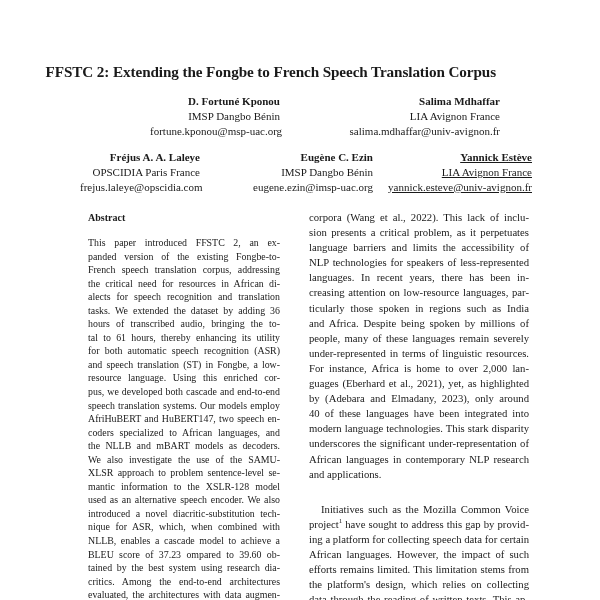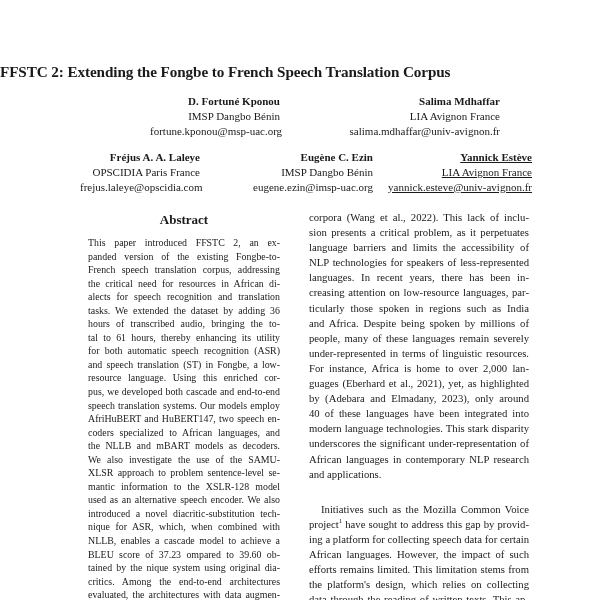--- a/index.html
+++ b/index.html
@@ -1,23 +1,23 @@
 <!DOCTYPE html>
 <html><head>
 <meta charset="utf-8">
 <style>
   html, body { margin: 0; padding: 0; background: #ffffff; }
   body { width: 600px; height: 600px; overflow: hidden; position: relative;
          font-family: "Liberation Serif", "DejaVu Serif", serif; color: #1a1a1a; }
-  .title { position: absolute; top: 63px; left: 0; width: 496px; text-align: left;
+  .title { position: absolute; top: 63px; left: 0; width: 496px; text-align: right;
            font-weight: bold; font-size: 15.2px; letter-spacing: -0.1px; }
   .author { position: absolute; text-align: right; font-size: 11px; line-height: 15px; white-space: nowrap; }
   .author .name { font-weight: bold; }
-  .abstract-heading { position: absolute; top: 212px; left: 88px; width: 192px; text-align: center;
-                      font-weight: bold; font-size: 13px; }
+  .abstract-heading { position: absolute; top: 212px; left: 88px; width: 192px; text-align: left;
+                      font-weight: bold; font-size: 10px; }
   .col { position: absolute; font-size: 10.7px; line-height: 14.55px; text-align: justify; }
   .col-left { top: 236px; left: 88px; width: 192px; font-size: 9.9px; line-height: 13.55px; }
   .col-right { top: 210px; left: 309px; width: 220px; font-size: 10.7px; line-height: 15.1px; }
   .line { display: block; white-space: nowrap; text-align-last: justify; text-align: justify; }
   .line.last { text-align-last: left; }
   .indent { padding-left: 12px; }
   sup { font-size: 7px; vertical-align: super; line-height: 0; }
 </style>
 </head>
 <body>
@@ -71,21 +71,21 @@
   <span class="line">coders specialized to African languages, and</span>
   <span class="line">the NLLB and mBART models as decoders.</span>
   <span class="line">We also investigate the use of the SAMU-</span>
   <span class="line">XLSR approach to problem sentence-level se-</span>
   <span class="line">mantic information to the XSLR-128 model</span>
   <span class="line">used as an alternative speech encoder. We also</span>
   <span class="line">introduced a novel diacritic-substitution tech-</span>
   <span class="line">nique for ASR, which, when combined with</span>
   <span class="line">NLLB, enables a cascade model to achieve a</span>
   <span class="line">BLEU score of 37.23 ompared to 39.60 ob-</span>
-  <span class="line">tained by the nique system using original dia-</span>
+  <span class="line">tained by the best system using research dia-</span>
   <span class="line">critics. Among the end-to-end architectures</span>
   <span class="line">evaluated, the architectures with data augmen-</span>
 
 </div>
 
 <div class="col col-right">
   <span class="line">corpora (Wang et al., 2022). This lack of inclu-</span>
   <span class="line">sion presents a critical problem, as it perpetuates</span>
   <span class="line">language barriers and limits the accessibility of</span>
   <span class="line">NLP technologies for speakers of less-represented</span>

